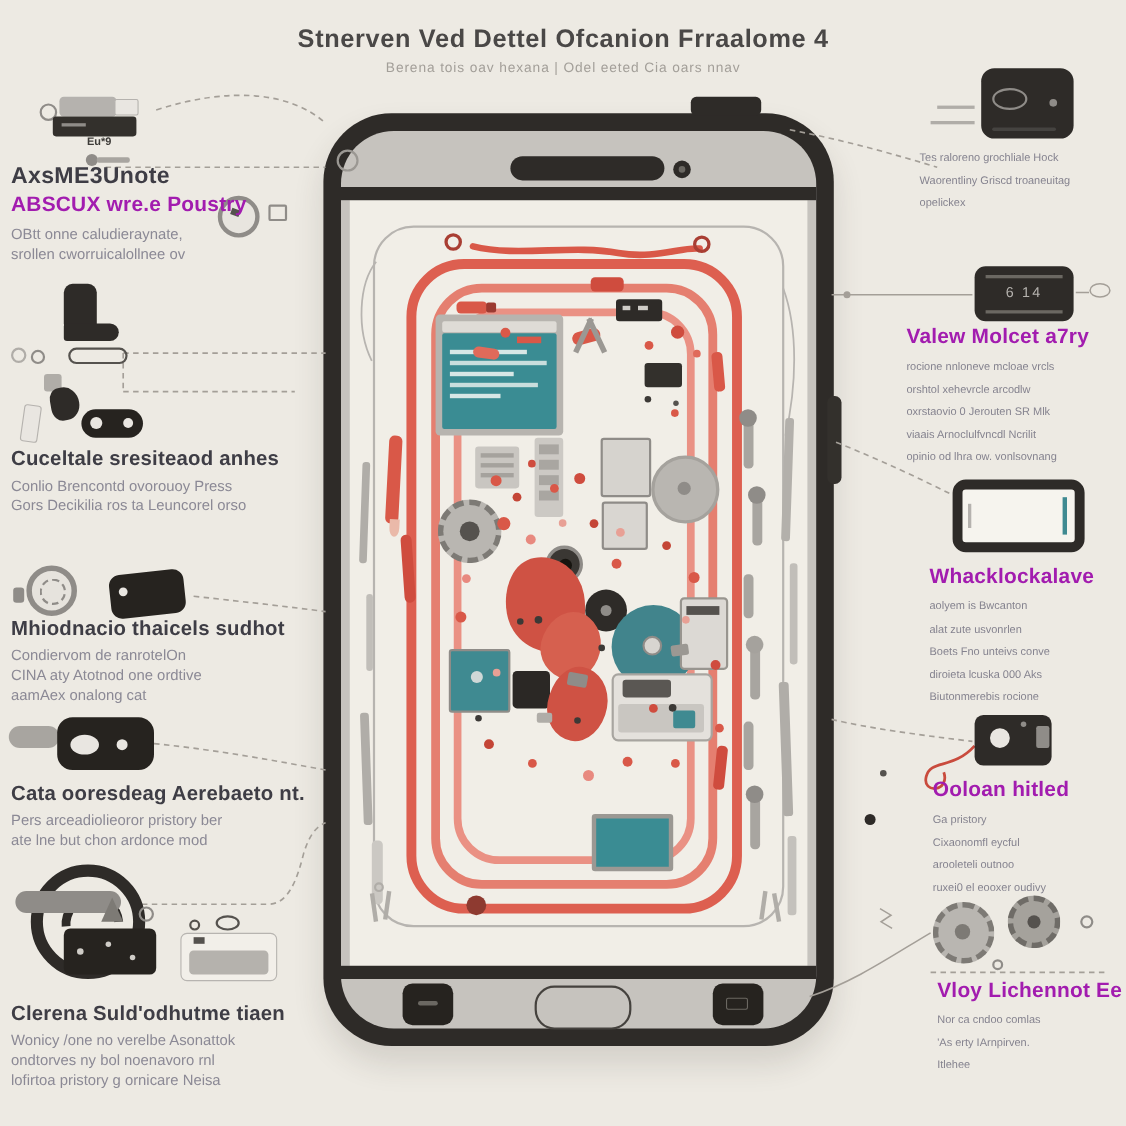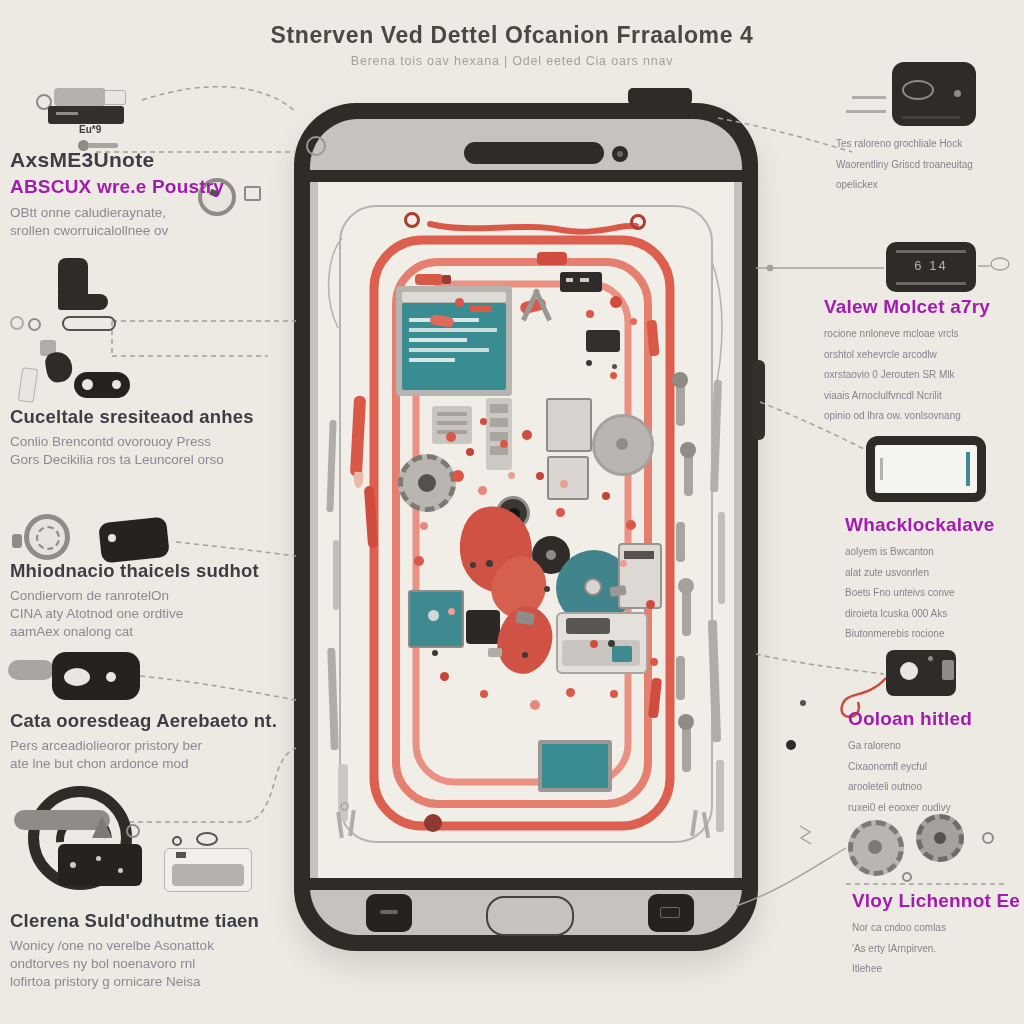--- a/index.html
+++ b/index.html
@@ -155,21 +155,21 @@
       <div class="ln">aolyem is Bwcanton</div>
       <div class="ln">alat zute usvonrlen</div>
       <div class="ln">Boets Fno unteivs conve</div>
       <div class="ln">diroieta lcuska 000 Aks</div>
       <div class="ln">Biutonmerebis rocione</div>
     </div>
 </div>
 <div class="abs callout" style="left:848px;top:708px;width:176px;">
   <div class="h2">Ooloan hitled</div>
   <div class="body-r">
-      <div class="ln">Ga raloreno</div>
+      <div class="ln">Ga pristory</div>
       <div class="ln">Cixaonomfl eycful</div>
       <div class="ln">arooleteli outnoo</div>
       <div class="ln">ruxei0 el eooxer oudivy</div>
     </div>
 </div>
 <div class="abs callout" style="left:852px;top:890px;width:172px;">
   <div class="h2">Vloy Lichennot Ee</div>
   <div class="body-r">
       <div class="ln">Nor ca cndoo comlas</div>
       <div class="ln">'As erty IArnpirven.</div>

